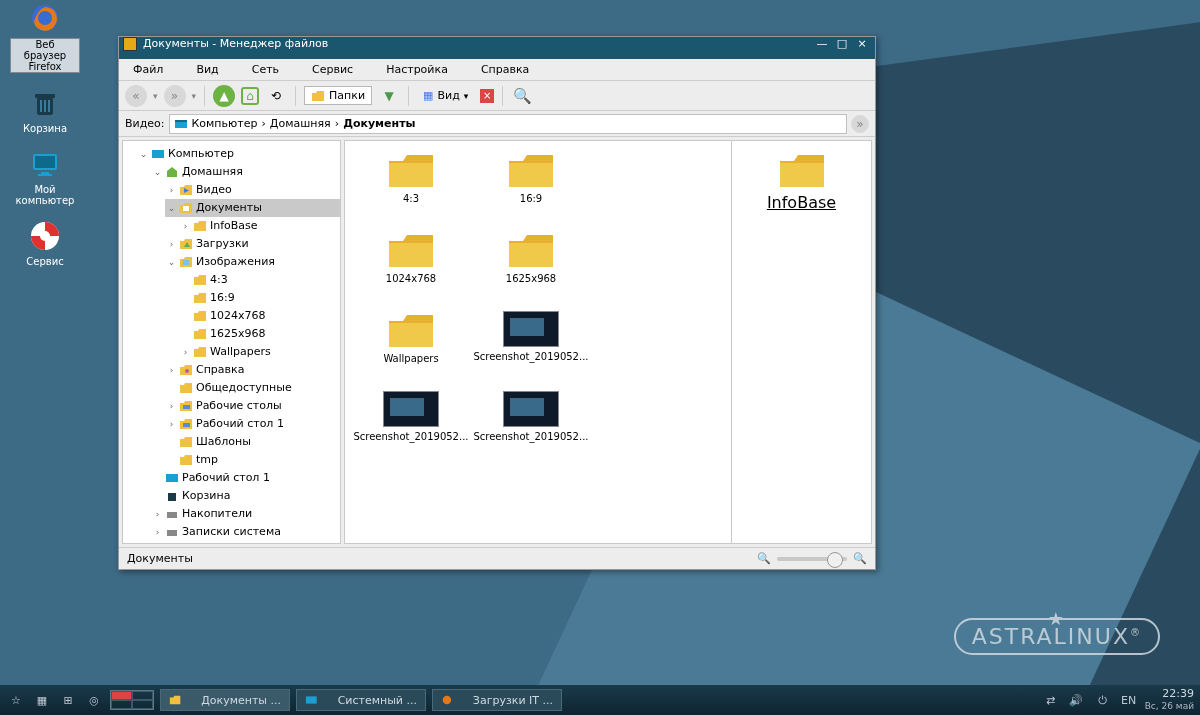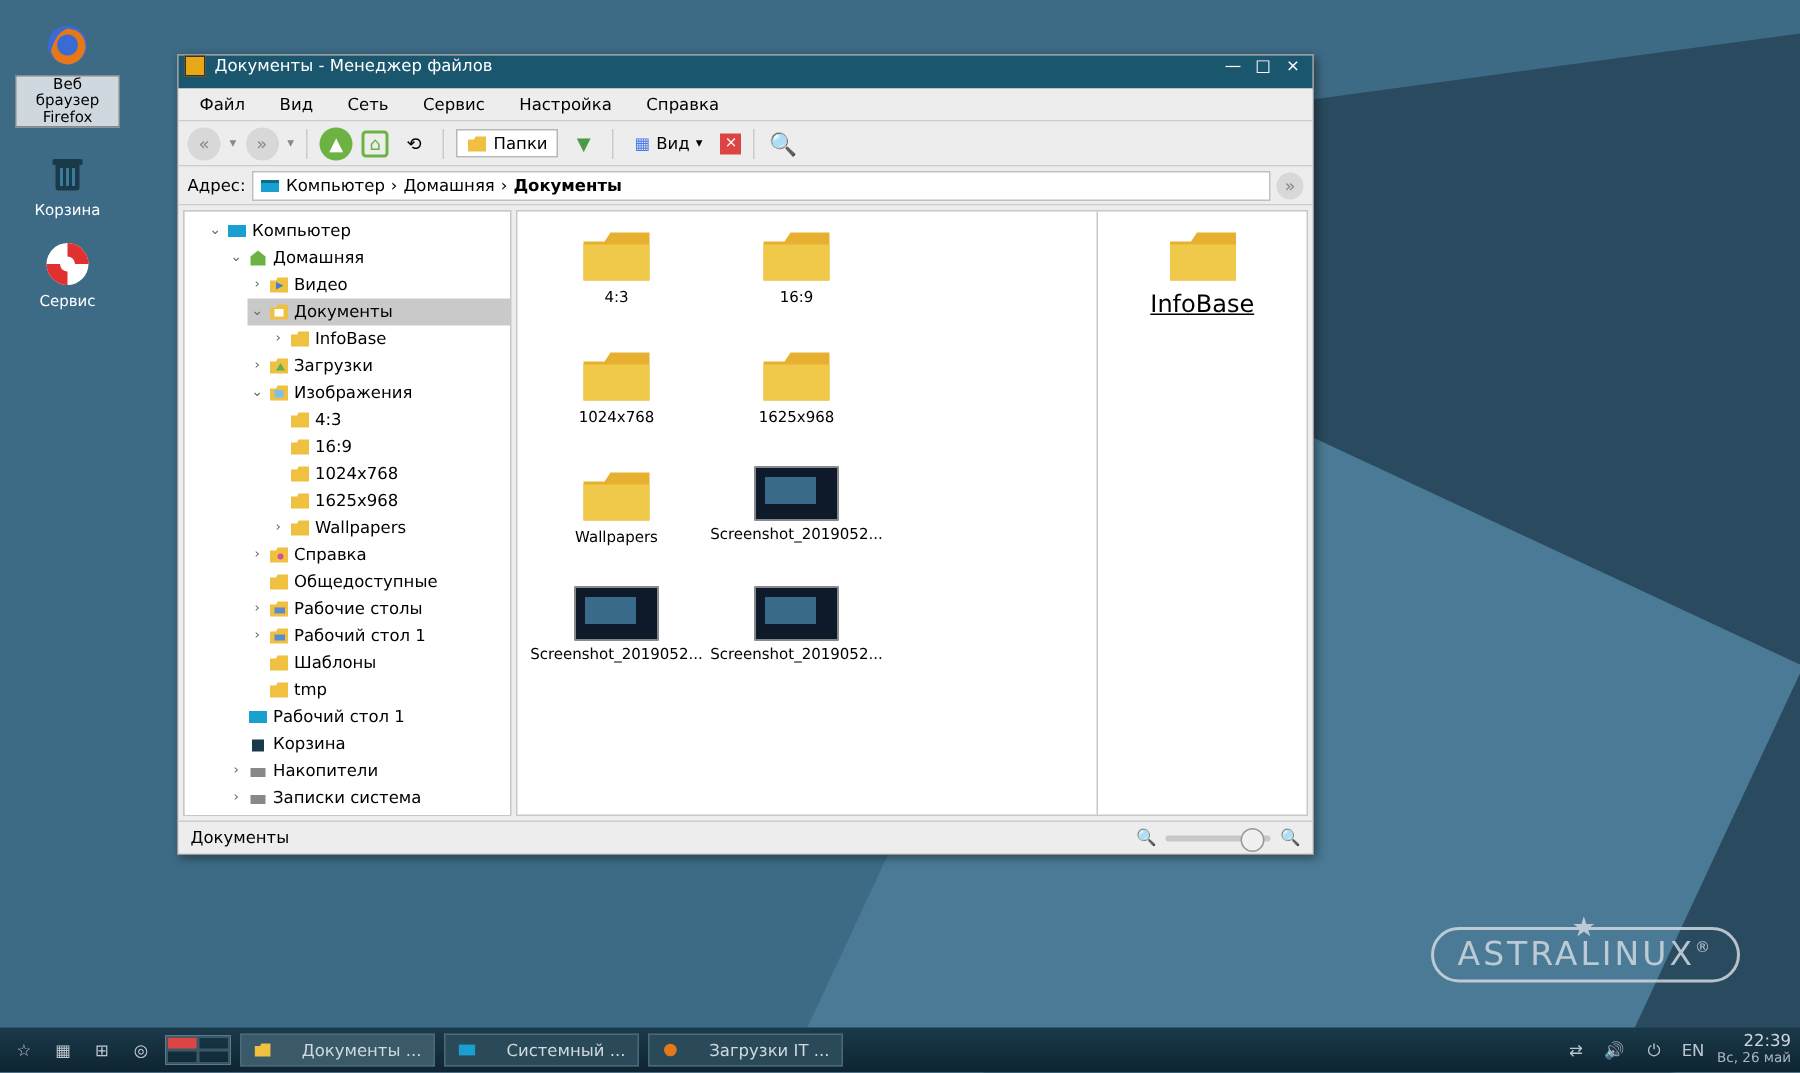--- a/index.html
+++ b/index.html
@@ -1,34 +1,34 @@
 <!DOCTYPE html>
 <html><head>
 <meta charset="utf-8">
 <style>
 * { box-sizing: border-box; margin: 0; padding: 0; font-family: "DejaVu Sans", Arial, sans-serif; }
 body { width: 1200px; height: 715px; background: linear-gradient(135deg, #2d5a7a 0%, #3d6a8a 50%, #5a8aa0 100%); position: relative; overflow: hidden; }
 .wallpaper-geo { position: absolute; inset: 0; background: #3d6a85; }
 .wallpaper-geo::before { content:""; position:absolute; right:-100px; top:40px; width:600px; height:700px; background:#2a4a5f; transform: skew(-15deg) rotate(-8deg); }
 .wallpaper-geo::after { content:""; position:absolute; right:80px; bottom:-100px; width:500px; height:500px; background:#4a7a95; transform: rotate(25deg); }
-.desktop-icons { position:absolute; top:12px; left:10px; display:flex; flex-direction:column; gap:12px; z-index:2; }
+.desktop-icons { position:absolute; top:0; left:10px; display:flex; flex-direction:column; gap:12px; z-index:2; }
 .di { width:70px; text-align:center; font-size:10px; color:#fff; cursor:pointer; }
 .di .ic { width:36px; height:36px; margin:0 auto 2px; display:flex; align-items:center; justify-content:center; border-radius:3px; }
 .di .ic svg { width:32px; height:32px; }
 .di.sel .lbl { background:#cfd8df; color:#000; border:1px solid #888; padding:0 2px; }
 .astra-logo { position:absolute; right:40px; bottom:60px; z-index:3; }
 .astra-logo .box { border:2px solid #cfd8df; border-radius:20px; padding:4px 16px; color:#cfd8df; font-size:22px; letter-spacing:2px; position:relative; opacity:0.85;}
 .astra-logo .star { position:absolute; top:-12px; left:50%; transform:translateX(-50%); color:#cfd8df; font-size:18px; }
 
 .window { position:absolute; left:118px; top:36px; width:758px; height:534px; background:#e8e8e8; border:1px solid #999; box-shadow:2px 2px 6px rgba(0,0,0,.4); z-index:10; display:flex; flex-direction:column; }
 .titlebar { height:22px; background:linear-gradient(#1a566e,#1a566e); display:flex; align-items:flex-start; color:#fff; font-size:11px; padding:0 4px; }
 .titlebar .tico { width:14px; height:14px; background:#e6a817; border:1px solid #333; margin-right:6px; }
 .titlebar .spacer { flex:1; }
 .titlebar .wbtn { width:18px; height:14px; margin-left:2px; color:#fff; text-align:center; font-size:11px; cursor:pointer; }
-.menubar { height:22px; background:#ededed; border-bottom:1px solid #ccc; display:flex; align-items:center; font-size:11px; padding:0 6px; gap:7px; }
+.menubar { height:22px; background:#ededed; border-bottom:1px solid #ccc; display:flex; align-items:center; font-size:11px; padding:0 6px; gap:17px; }
 .menubar span { padding:2px 8px; cursor:pointer; }
 .toolbar { height:30px; background:#ededed; border-bottom:1px solid #ccc; display:flex; align-items:center; padding:0 6px; gap:6px; }
 .tb-btn { width:22px; height:22px; display:flex; align-items:center; justify-content:center; border-radius:11px; cursor:pointer; font-size:12px; }
 .tb-sep { width:1px; height:20px; background:#ccc; margin:0 2px; }
 .nav-back,.nav-fwd { background:#d8d8d8; color:#888; }
 .nav-up { background:#6db343; color:#fff; }
 .nav-home { border:2px solid #6db343; color:#6db343; border-radius:3px; width:18px; height:18px; }
 .folders-combo { background:#fff; border:1px solid #b8b8b8; padding:2px 6px; font-size:11px; display:flex; align-items:center; gap:4px; cursor:pointer; }
 .addrbar { height:26px; background:#ededed; border-bottom:1px solid #ccc; display:flex; align-items:center; padding:0 6px; font-size:11px; gap:4px; }
 .addrbox { flex:1; background:#fff; border:1px solid #c0c0c0; height:20px; display:flex; align-items:center; padding:0 4px; gap:4px; }
@@ -92,20 +92,31 @@
           <rect x="11" y="13" width="2" height="12" fill="#3a7a9a"></rect>
           <rect x="15" y="13" width="2" height="12" fill="#3a7a9a"></rect>
           <rect x="19" y="13" width="2" height="12" fill="#3a7a9a"></rect>
         </svg>
       </div>
     <div class="lbl">Корзина</div>
   </div>
   <div class="di">
     <div class="ic">
         <svg viewBox="0 0 32 32">
+          <rect x="4" y="6" width="24" height="16" rx="2" fill="#1aa0d0"></rect>
+          <rect x="6" y="8" width="20" height="12" fill="#0e6a8a"></rect>
+          <rect x="12" y="24" width="8" height="2" fill="#1aa0d0"></rect>
+          <rect x="9" y="26" width="14" height="2" fill="#1aa0d0"></rect>
+        </svg>
+      </div>
+    <div class="lbl">Мой компьютер</div>
+  </div>
+  <div class="di">
+    <div class="ic">
+        <svg viewBox="0 0 32 32">
           <circle cx="16" cy="16" r="14" fill="#fff"></circle>
           <path d="M16 2 A14 14 0 0 1 30 16 L16 16 Z" fill="#e03030"></path>
           <path d="M16 30 A14 14 0 0 1 2 16 L16 16 Z" fill="#e03030"></path>
           <circle cx="16" cy="16" r="5" fill="#fff"></circle>
         </svg>
       </div>
     <div class="lbl">Сервис</div>
   </div>
 </div>
 
@@ -151,21 +162,21 @@
     <div class="folders-combo" style="background:transparent;border:none">
       <span style="color:#4a7aea">▦</span>
       <span>Вид</span>
       <span style="font-size:9px">▾</span>
     </div>
     <div class="tb-btn" style="background:#d44;color:#fff;width:14px;height:14px;border-radius:0;font-size:10px">×</div>
     <div class="tb-sep"></div>
     <div class="tb-btn" style="color:#2a7ada;font-size:15px">🔍</div>
   </div>
   <div class="addrbar">
-    <span>Адрес:</span>
+    <span>Видео:</span>
     <div class="addrbox">
       <svg width="14" height="12" viewBox="0 0 14 12">
           <rect x="1" y="2" width="12" height="8" fill="#1aa0d0"></rect>
           <rect x="1" y="2" width="12" height="2" fill="#0e6a8a"></rect>
         </svg>
       <span class="crumb">Компьютер</span>
       <span>›</span>
       <span class="crumb">Домашняя</span>
       <span>›</span>
       <span class="crumb bold">Документы</span>

